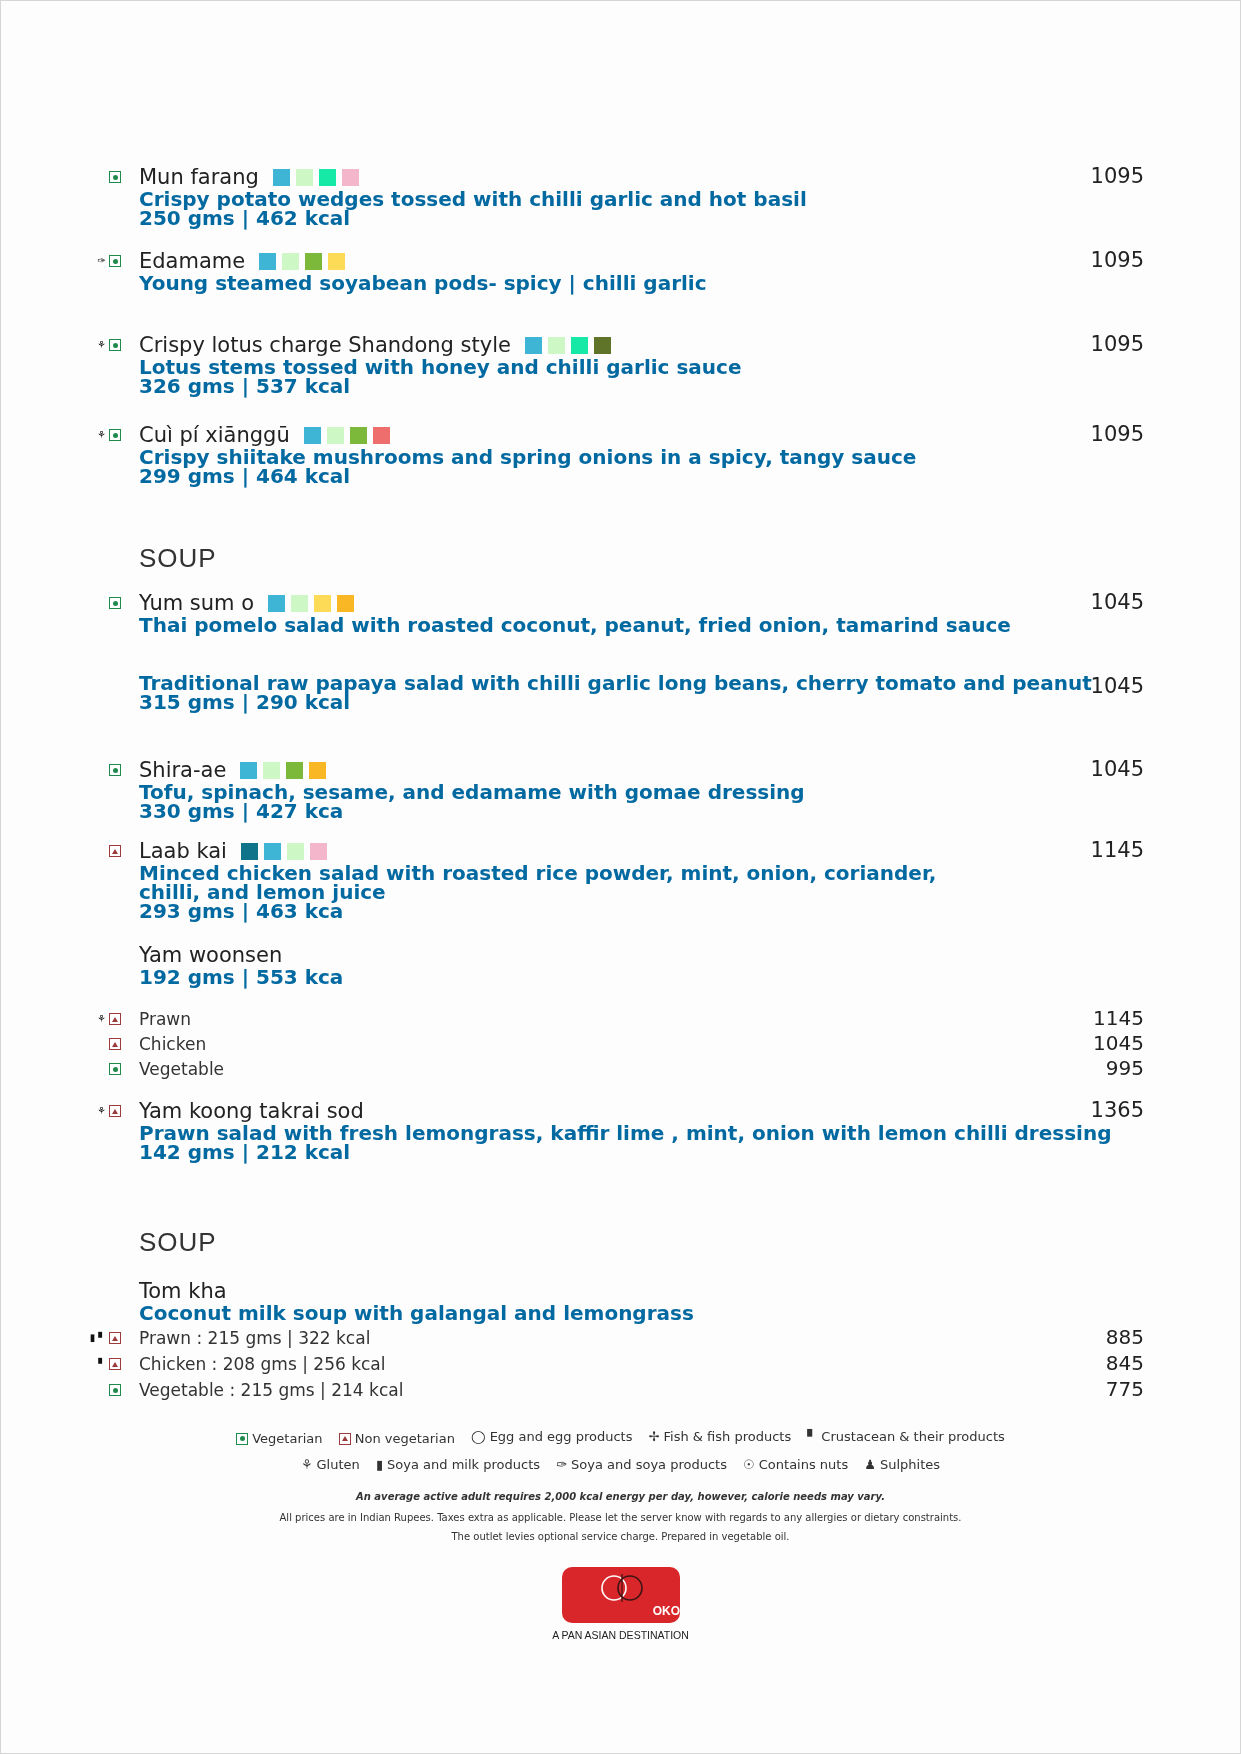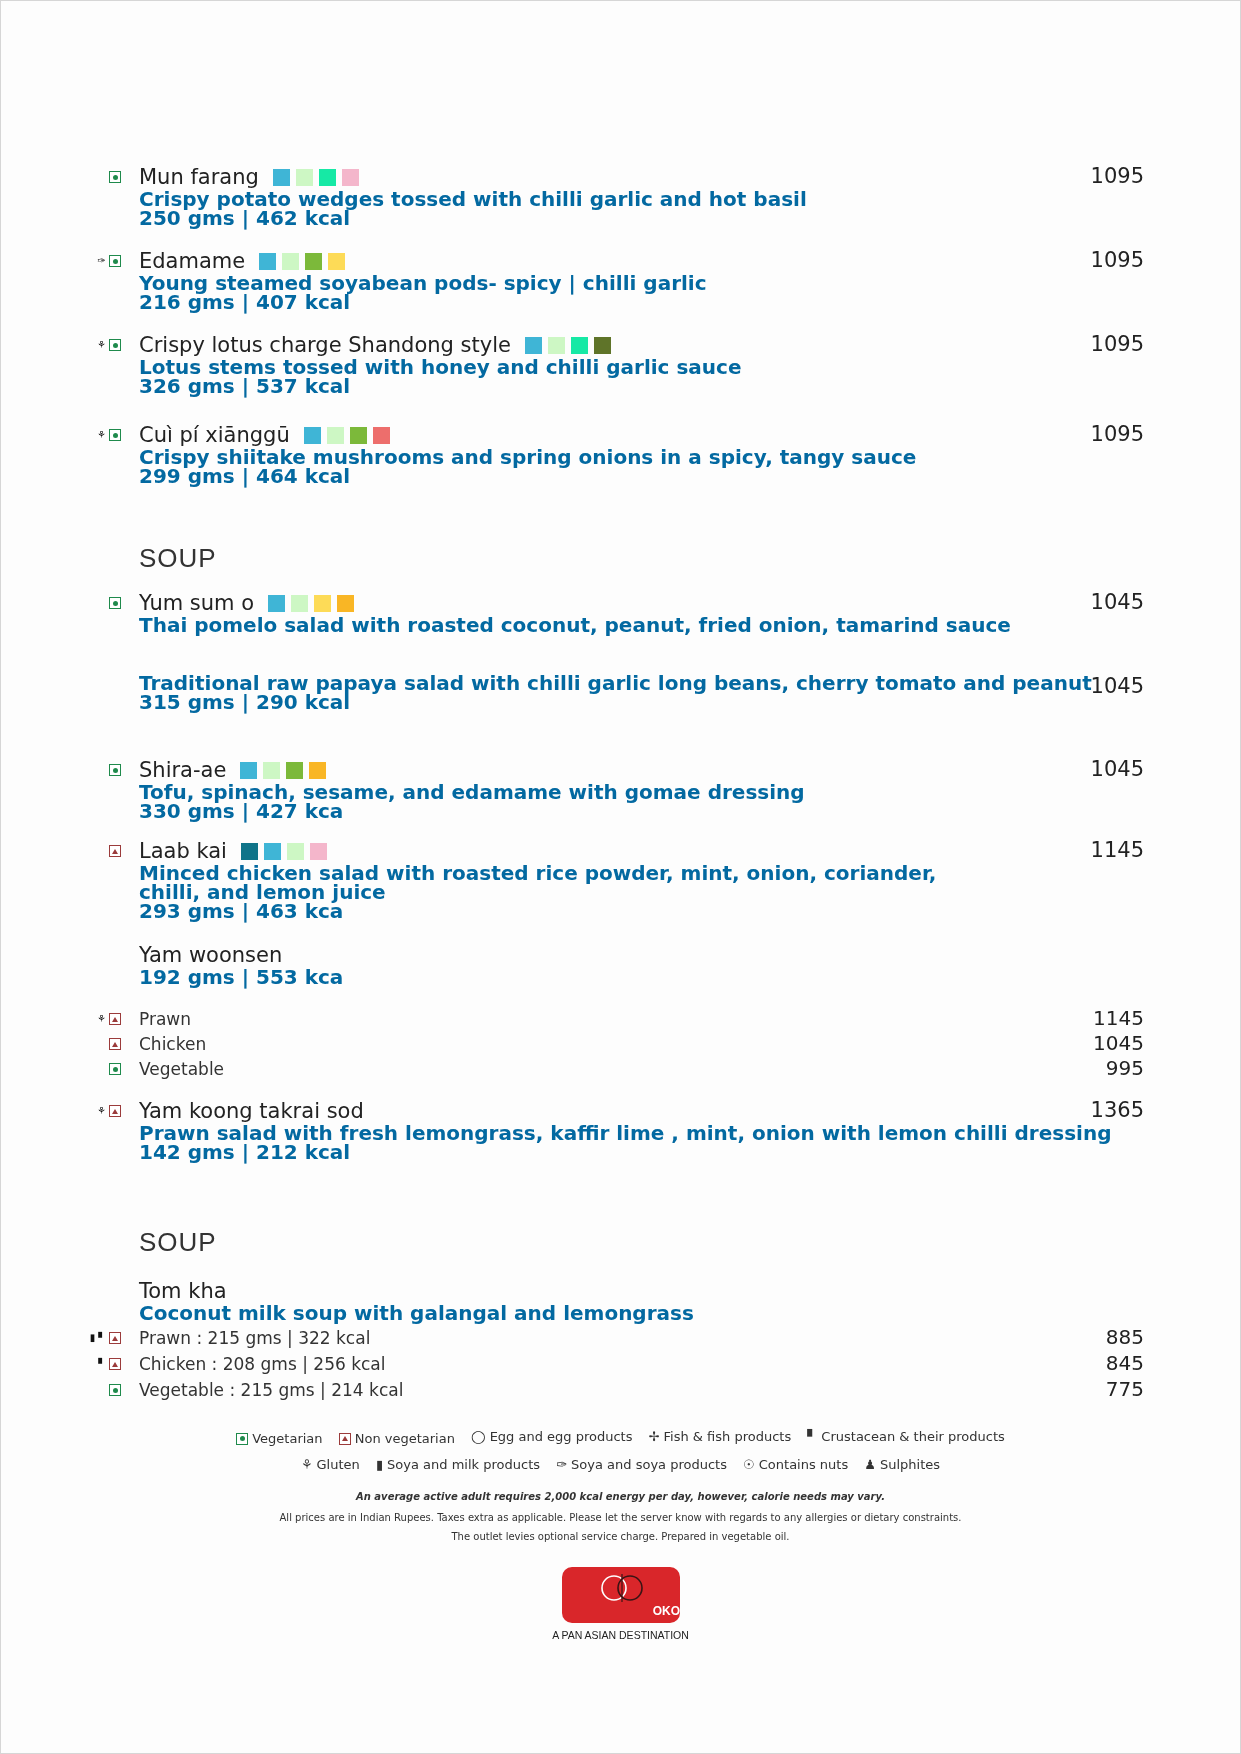--- a/index.html
+++ b/index.html
@@ -61,21 +61,20 @@
       </span>
     <span>Edamame</span>
     <span class="swatches">
       <i class="sw" style="background:#3fb5d6"></i>
         <i class="sw" style="background:#cdf7c4"></i>
         <i class="sw" style="background:#7cb93a"></i>
         <i class="sw" style="background:#fddb57"></i>
     </span>
   </div>
   <div class="desc">Young steamed soyabean pods- spicy | chilli garlic</div>
-  <div class="desc">216 gms  | 407 kcal</div>
 </div>
 <div class="price" style="top:247px">1095</div>
 
 <div class="item" style="top:331px">
   <div class="title">
       <span class="icons">
         <span class="allergen">⚘</span>
         <span class="veg"></span>
       </span>
     <span>Crispy lotus charge Shandong style</span>

